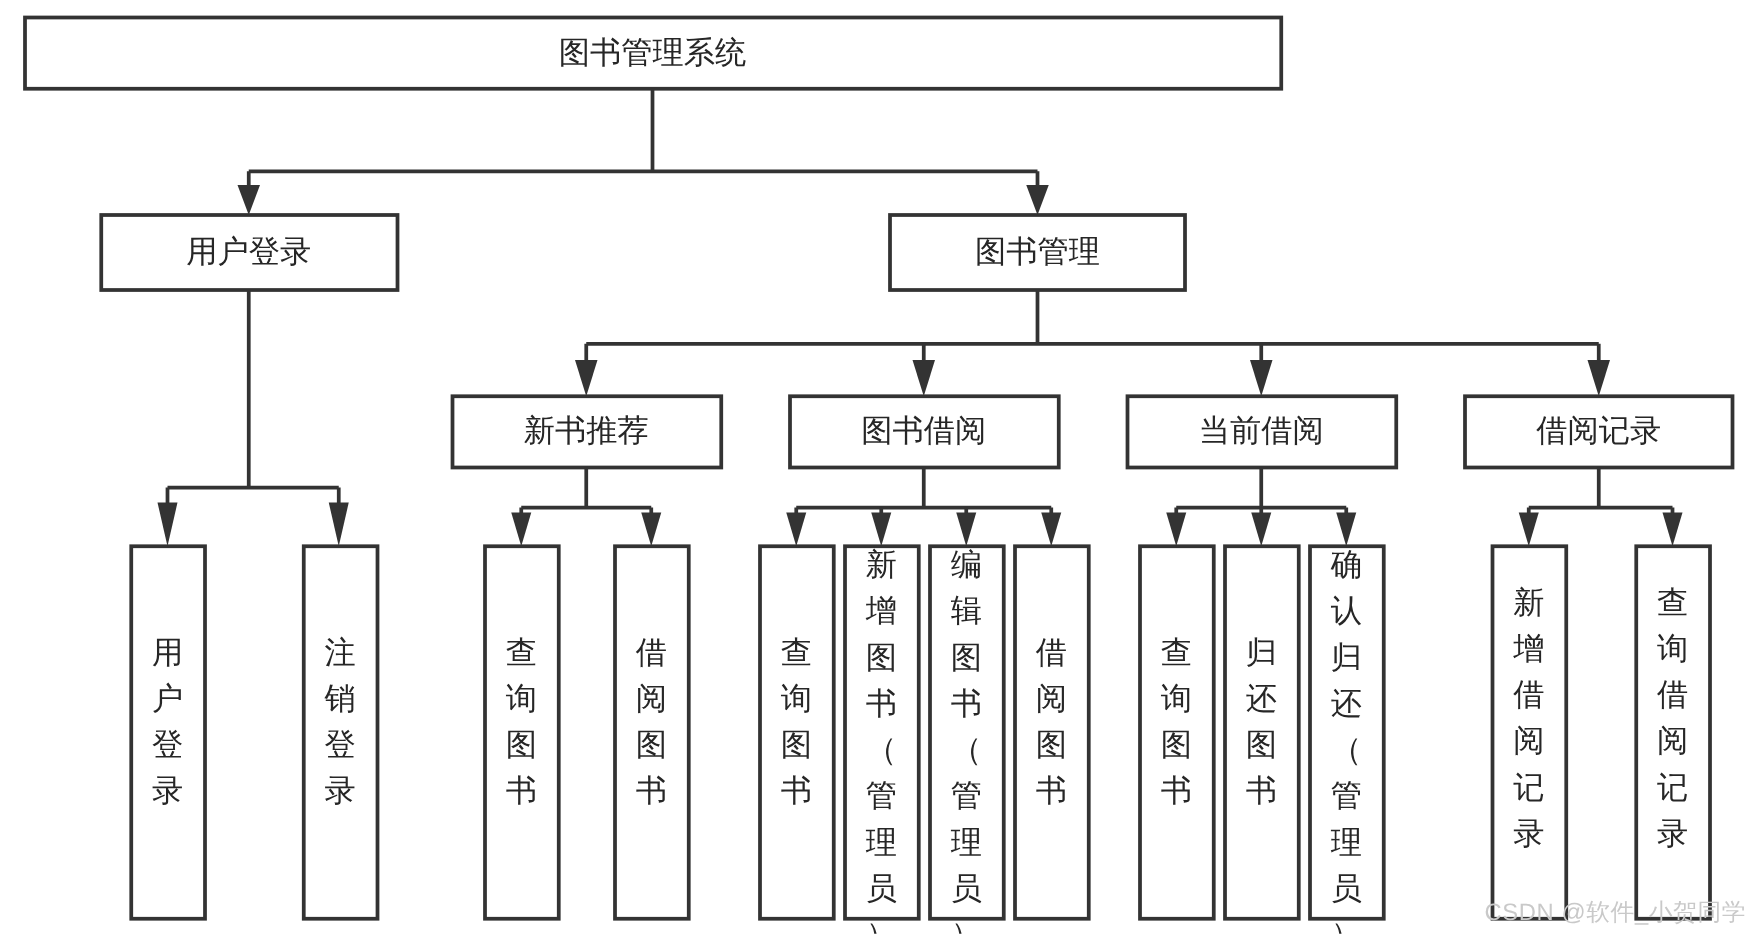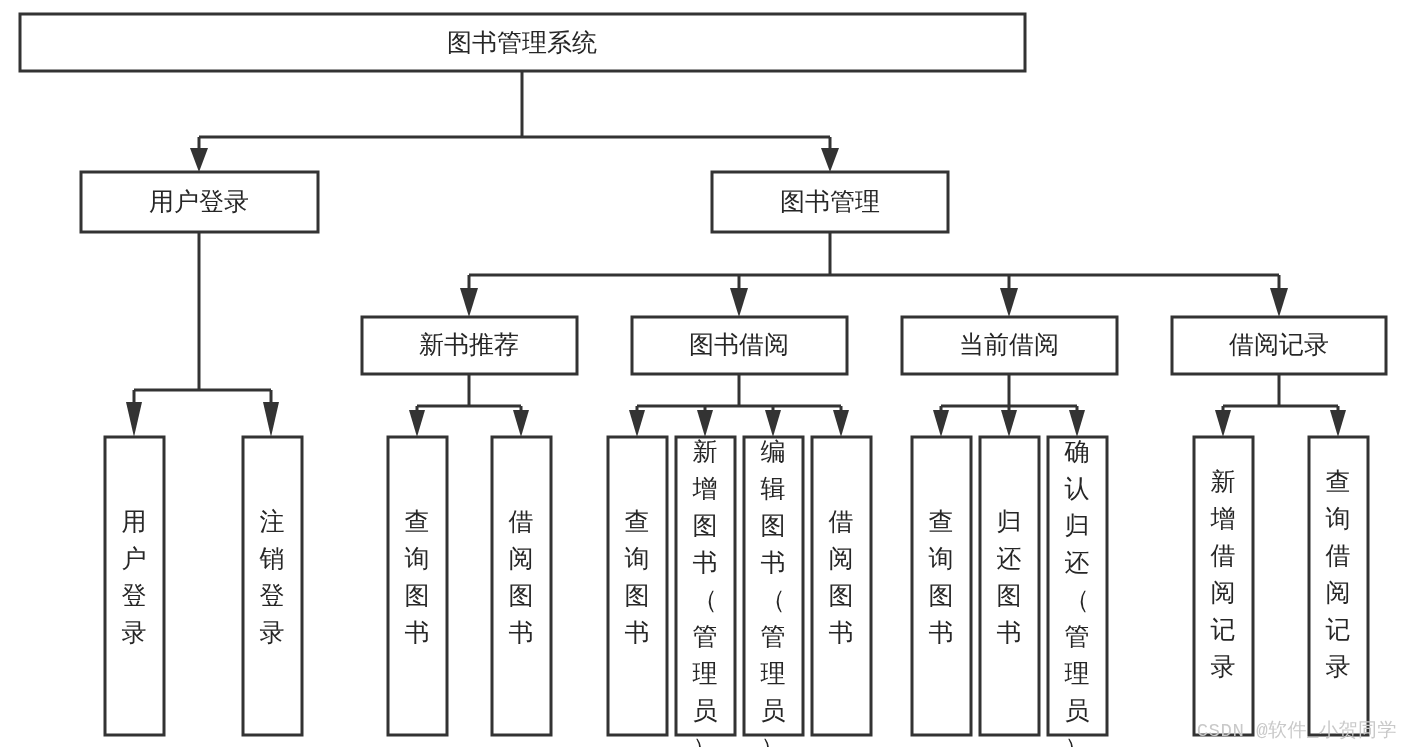--- a/index.html
+++ b/index.html
@@ -50,21 +50,21 @@
     fill: none;
   }
   .arrow-head {
     fill: #333333;
     stroke: none;
   }
   .watermark {
     position: absolute;
     right: 8px;
     bottom: 4px;
-    font-family: Liberation Mono, monospace;
+    font-family: Liberation Sans, sans-serif;
     font-size: 19px;
     color: #c9c9c9;
     white-space: nowrap;
     letter-spacing: 0.5px;
   }
 </style>
 </head>
 <body>
 
 <div id="diagram-root">

